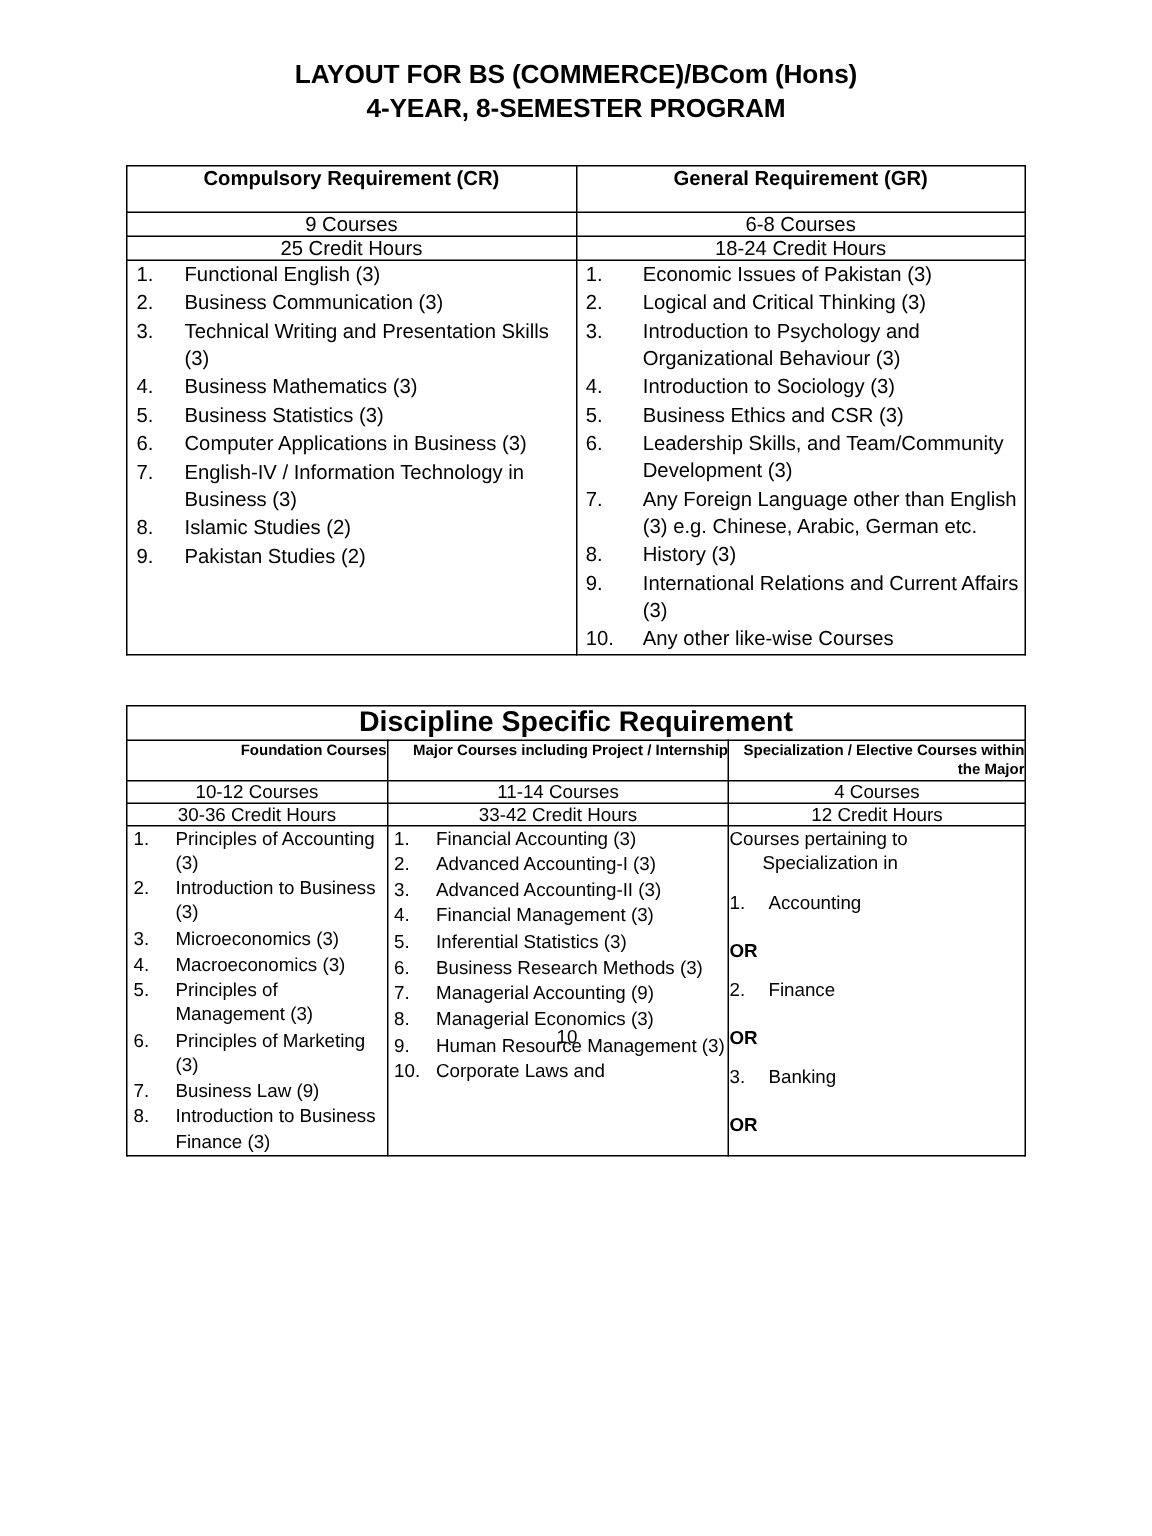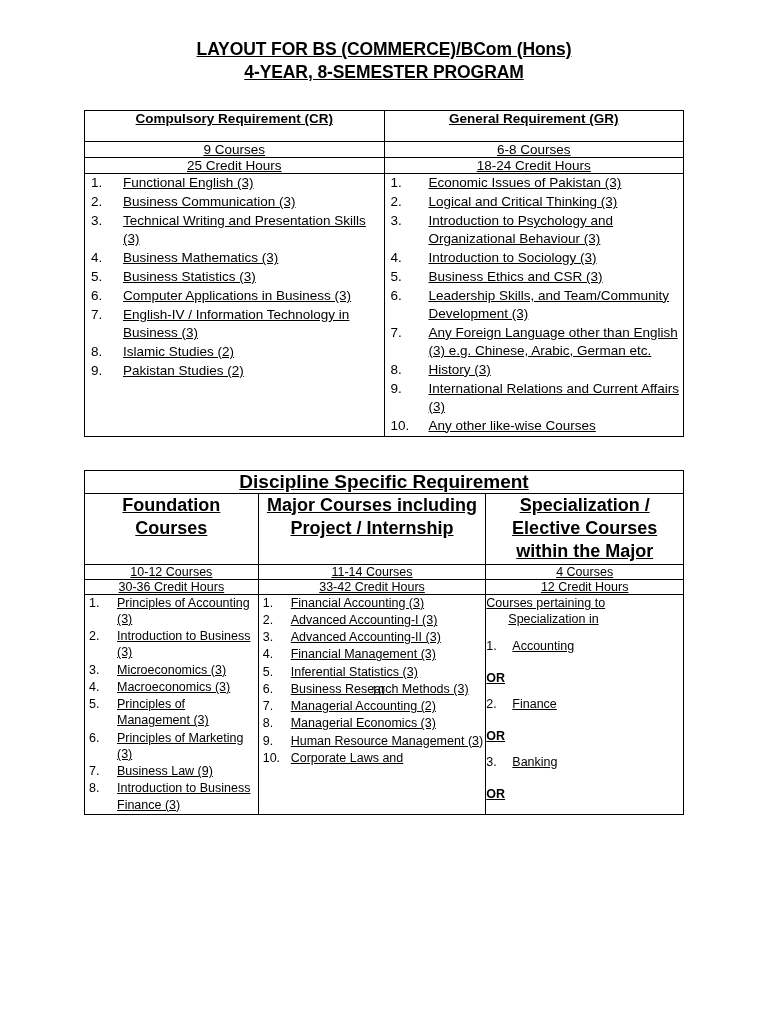--- a/index.html
+++ b/index.html
@@ -14,21 +14,20 @@
     color: #000000;
     position: relative;
     overflow: hidden;
   }
   .page {
     width: 768px;
     height: 780px;
     box-sizing: border-box;
     padding: 28px 84px 0 84px;
     position: relative;
-    text-decoration: underline;
   }
   .doc-title {
     text-align: center;
     font-size: 17.5px;
     font-weight: bold;
     line-height: 1.32;
     margin: 10px 0 0 0;
     letter-spacing: -0.1px;
   }
   .doc-title .line2 { display: block; }
@@ -86,23 +85,23 @@
 
   
   .tbl2 { margin-top: 33px; }
   .t2-title {
     text-align: center;
     font-weight: bold;
     font-size: 19px;
     padding: 6px 4px 7px 4px;
   }
   .t2-colhdr {
-    text-align: center;
-    font-weight: bold;
-    font-size: 18px;
+    text-align: right;
+    font-weight: bold;
+    font-size: 10px;
     padding: 12px 6px 13px 6px;
     vertical-align: middle;
     line-height: 1.3;
   }
   .t2-ctr {
     text-align: center;
     font-size: 12.5px;
     padding: 5px 4px 6px 4px;
     vertical-align: middle;
   }
@@ -249,21 +248,21 @@
             </ol>
         </td>
         <td class="t2-list">
           <ol class="numlist small" id="major-list">
               <li><span class="num">1.</span><span>Financial Accounting (3)</span></li>
               <li><span class="num">2.</span><span>Advanced Accounting-I (3)</span></li>
               <li><span class="num">3.</span><span>Advanced Accounting-II (3)</span></li>
               <li><span class="num">4.</span><span>Financial Management (3)</span></li>
               <li><span class="num">5.</span><span>Inferential Statistics (3)</span></li>
               <li><span class="num">6.</span><span>Business Research Methods  (3)</span></li>
-              <li><span class="num">7.</span><span>Managerial Accounting (2)</span></li>
+              <li><span class="num">7.</span><span>Managerial Accounting (9)</span></li>
               <li><span class="num">8.</span><span>Managerial Economics (3)</span></li>
               <li><span class="num">9.</span><span>Human Resource Management (3)</span></li>
               <li><span class="num">10.</span><span>Corporate Laws and</span></li>
             </ol>
         </td>
         <td class="spec-body">
           <div class="lead">
             <span>Courses pertaining to</span>
             <span class="ind">Specialization in</span>
           </div>

